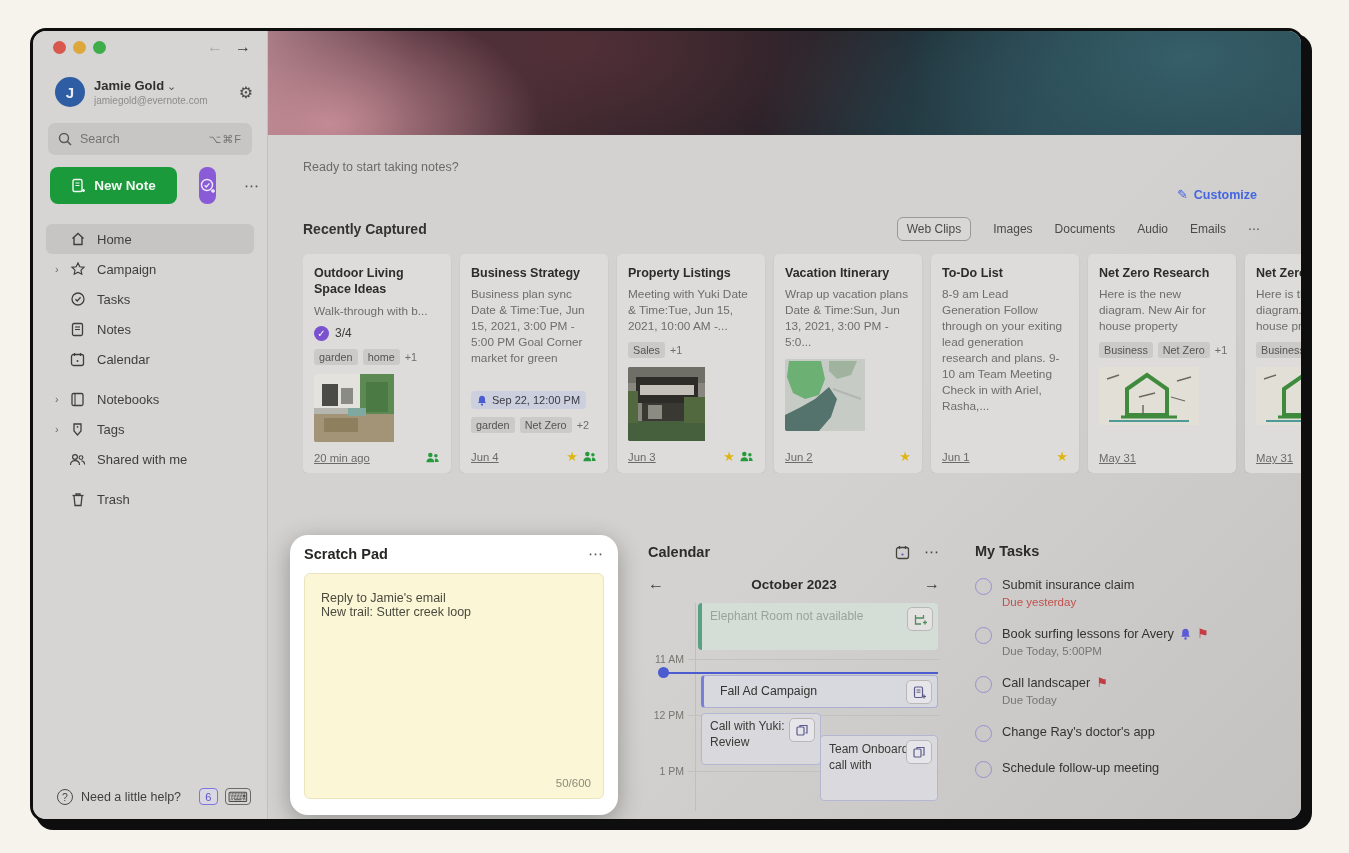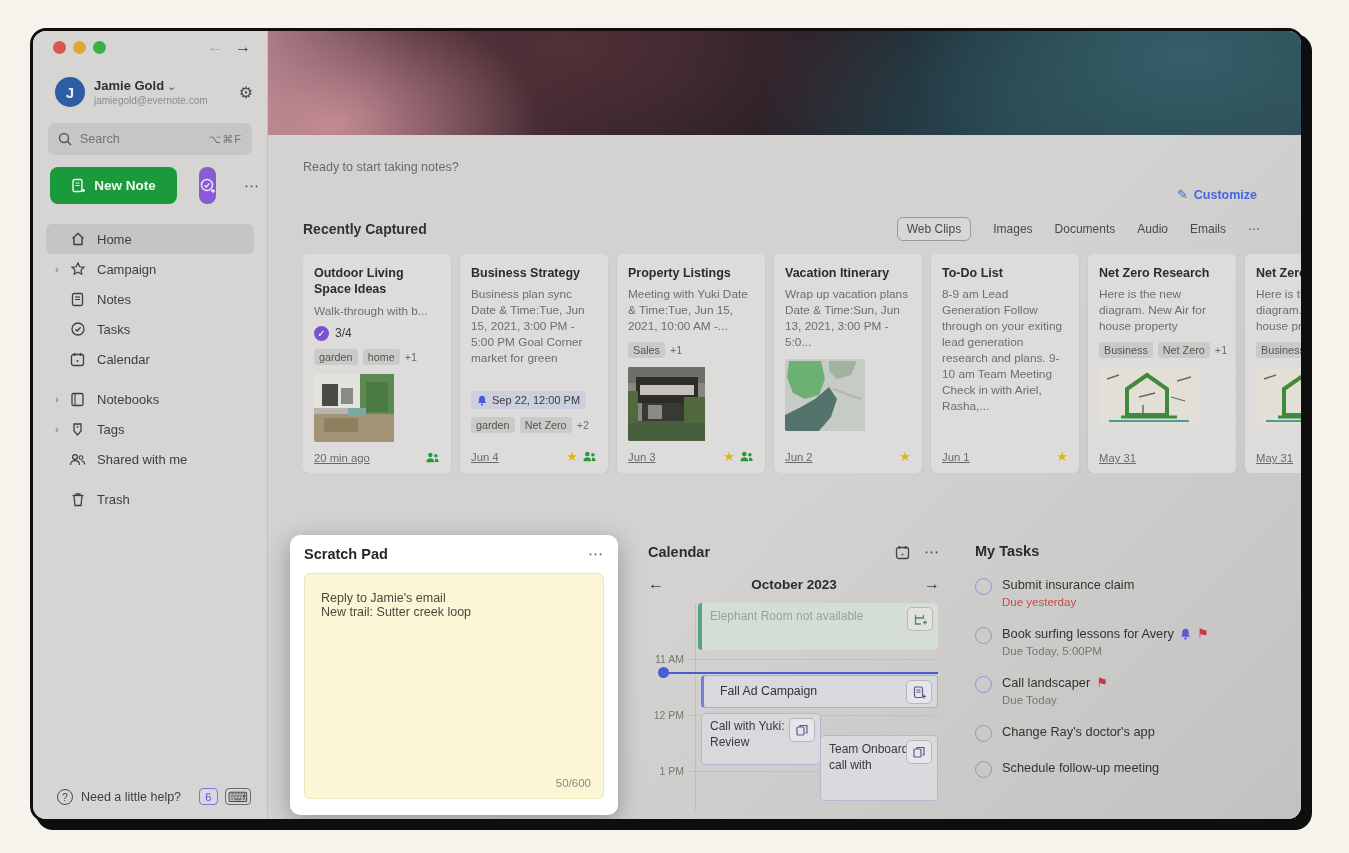--- a/index.html
+++ b/index.html
@@ -88,21 +88,21 @@
   .reminder-pill { display:inline-flex; align-items:center; gap:5px; background:#ccd0de; border-radius:4px; padding:3px 6px; margin-top:9px; font-size:11px; color:#3a3a40; align-self:flex-start; white-space:nowrap; }
   .thumb { margin-top:9px; border-radius:2px; overflow:hidden; flex-shrink:0; }
   .card-footer { margin-top:auto; display:flex; align-items:center; }
   .card-date { font-size:11.3px; color:#6b6a68;text-decoration:underline; }
   .foot-icons { margin-left:auto; display:flex; align-items:center; gap:4px; }
   .star { color:#dfb512; font-size:13px; }
 
   
   .bottom { position:absolute; left:35px; right:0; top:400px; height:284px; }
 
-  .scratch { position:absolute; left:-13px; top:0; width:328px; height:280px; background:#ffffff; border-radius:10px; box-shadow:0 6px 24px rgba(0,0,0,0.3); padding:10px 14px 12px 14px; z-index:5; }
+  .scratch { position:absolute; left:-13px; top:0; width:328px; height:280px; background:#ffffff; border-radius:18px; box-shadow:0 6px 24px rgba(0,0,0,0.3); padding:10px 14px 12px 14px; z-index:5; }
   .scratch-head { display:flex; align-items:center; }
   .scratch-title { font-size:14.5px; font-weight:bold; color:#262624; }
   .scratch-more { margin-left:auto; color:#55544f; font-size:15px; letter-spacing:1px; }
   .scratch-note { margin-top:10px; height:226px; background:#faf6d6; border:1px solid #ece5bd; border-radius:6px; padding:17px 16px 8px 16px; position:relative; }
   .note-line { font-size:12.5px; color:#4a4a3e; }
   .note-line + .note-line { }
   .note-counter { position:absolute; right:12px; bottom:9px; font-size:11.5px; color:#8c8c7c; }
 
   .cal { position:absolute; left:345px; top:8px; width:292px; }
   .cal-head { display:flex; align-items:center; }
@@ -212,37 +212,37 @@
         <span class="sb-ic">
             <svg width="16" height="16" viewBox="0 0 16 16">
               <path d="M8 2 L9.8 5.8 L14 6.3 L11 9.1 L11.8 13.2 L8 11.2 L4.2 13.2 L5 9.1 L2 6.3 L6.2 5.8 Z" fill="none" stroke="currentColor" stroke-width="1.2"></path>
             </svg>
           </span>
         <span class="sb-label">Campaign</span>
       </div>
       <div class="sb-item">
         <span class="chevr"></span>
         <span class="sb-ic">
+            <svg width="16" height="16" viewBox="0 0 16 16">
+              <circle cx="8" cy="8" r="6" fill="none" stroke="currentColor" stroke-width="1.3"></circle>
+              <path d="M5.4 8.2 L7.2 10 L10.6 6.2" fill="none" stroke="currentColor" stroke-width="1.3"></path>
+            </svg>
+          </span>
+        <span class="sb-label">Tasks</span>
+      </div>
+      <div class="sb-item">
+        <span class="chevr"></span>
+        <span class="sb-ic">
             <svg width="15" height="15" viewBox="0 0 15 15">
               <rect x="2.5" y="1.5" width="10" height="12" rx="1.5" fill="none" stroke="currentColor" stroke-width="1.3"></rect>
               <line x1="5" y1="5" x2="10" y2="5" stroke="currentColor" stroke-width="1.1"></line>
               <line x1="5" y1="7.5" x2="10" y2="7.5" stroke="currentColor" stroke-width="1.1"></line>
             </svg>
           </span>
         <span class="sb-label">Notes</span>
-      </div>
-      <div class="sb-item">
-        <span class="chevr"></span>
-        <span class="sb-ic">
-            <svg width="16" height="16" viewBox="0 0 16 16">
-              <circle cx="8" cy="8" r="6" fill="none" stroke="currentColor" stroke-width="1.3"></circle>
-              <path d="M5.4 8.2 L7.2 10 L10.6 6.2" fill="none" stroke="currentColor" stroke-width="1.3"></path>
-            </svg>
-          </span>
-        <span class="sb-label">Tasks</span>
       </div>
       <div class="sb-item">
         <span class="chevr"></span>
         <span class="sb-ic">
             <svg width="15" height="15" viewBox="0 0 15 15">
               <rect x="1.5" y="2.5" width="12" height="11" rx="2" fill="none" stroke="currentColor" stroke-width="1.3"></rect>
               <line x1="4.5" y1="1" x2="4.5" y2="4" stroke="currentColor" stroke-width="1.3"></line>
               <line x1="10.5" y1="1" x2="10.5" y2="4" stroke="currentColor" stroke-width="1.3"></line>
               <circle cx="7.5" cy="9" r="1" fill="currentColor"></circle>
             </svg>

